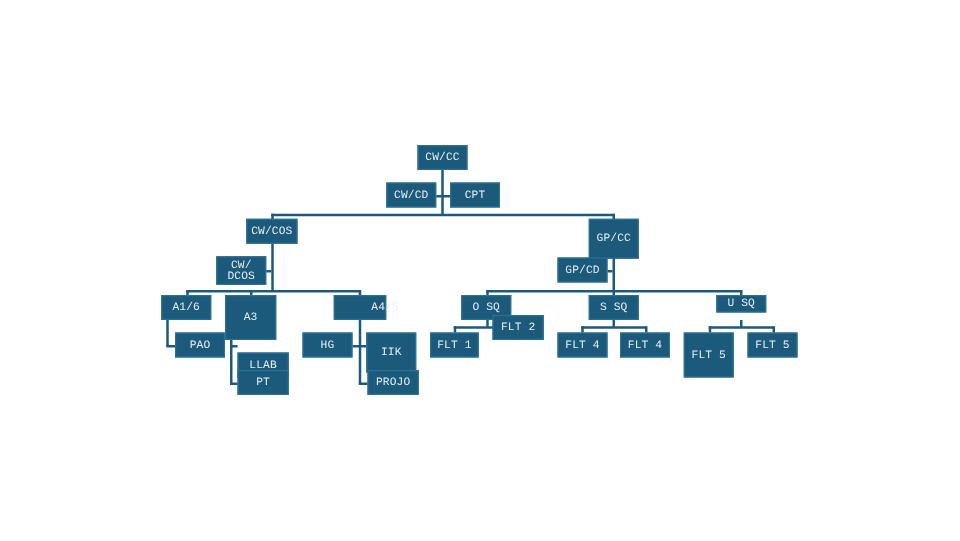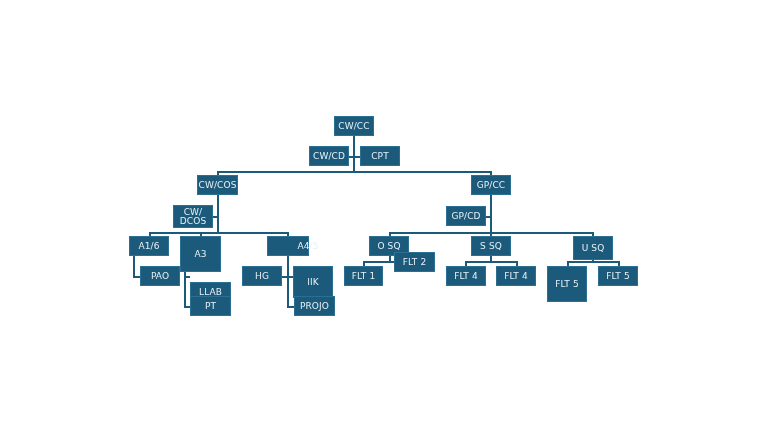--- a/index.html
+++ b/index.html
@@ -3,21 +3,21 @@
   <meta charset="utf-8">
   <style>
     html, body { margin: 0; padding: 0; }
     body {
       width: 768px; height: 433px;
       background: #ffffff;
       position: relative;
       overflow: hidden;
       font-family: "DejaVu Sans", sans-serif;
     }
-    .chart { position: absolute; left: 0; top: 0; width: 768px; height: 433px; }
+    .chart { position: absolute; left: 0; top: 0; width: 768px; height: 433px; font-family: Liberation Mono, monospace; }
     .node {
       position: absolute;
       background: #1c5a7c;
       color: #e8f0f4;
       font-size: 9px;
       line-height: 10px;
       display: flex;
       align-items: center;
       justify-content: center;
       text-align: center;
@@ -96,26 +96,26 @@
   <div class="node" style="left:180px; top:236px; width:41px; height:36px;">A3</div>
   <div class="node" style="left:267px; top:236px; width:40px; height:20px;padding-left:40px;">A4/5</div>
 
   <div class="node" style="left:140px; top:266px; width:40px; height:20px;">PAO</div>
   <div class="node" style="left:190px; top:282px; width:41px; height:20px;">LLAB</div>
   <div class="node" style="left:190px; top:296px; width:41px; height:20px;">PT</div>
   <div class="node" style="left:242px; top:266px; width:40px; height:20px;">HG</div>
   <div class="node" style="left:293px; top:266px; width:40px; height:32px;">IIK</div>
   <div class="node" style="left:294px; top:296px; width:41px; height:20px;">PROJO</div>
 
-  <div class="node" style="left:471px; top:175px; width:40px; height:20px;">GP/CC</div>
+  <div class="node" style="left:471px; top:175px; width:40px; height:32px;">GP/CC</div>
   <div class="node" style="left:446px; top:206px; width:40px; height:20px;">GP/CD</div>
 
   <div class="node" style="left:369px; top:236px; width:40px; height:20px;">O SQ</div>
   <div class="node" style="left:471px; top:236px; width:40px; height:20px;">S SQ</div>
-  <div class="node" style="left:573px; top:236px; width:40px; height:24px;">U SQ</div>
+  <div class="node" style="left:573px; top:236px; width:40px; height:14px;">U SQ</div>
 
   <div class="node" style="left:344px; top:266px; width:39px; height:20px;">FLT 1</div>
   <div class="node" style="left:394px; top:252px; width:41px; height:20px;">FLT 2</div>
   <div class="node" style="left:446px; top:266px; width:40px; height:20px;">FLT 4</div>
   <div class="node" style="left:496px; top:266px; width:40px; height:20px;">FLT 4</div>
   <div class="node" style="left:547px; top:266px; width:40px; height:36px;">FLT 5</div>
   <div class="node" style="left:598px; top:266px; width:40px; height:20px;">FLT 5</div>
 </div>
 
 </body></html>

